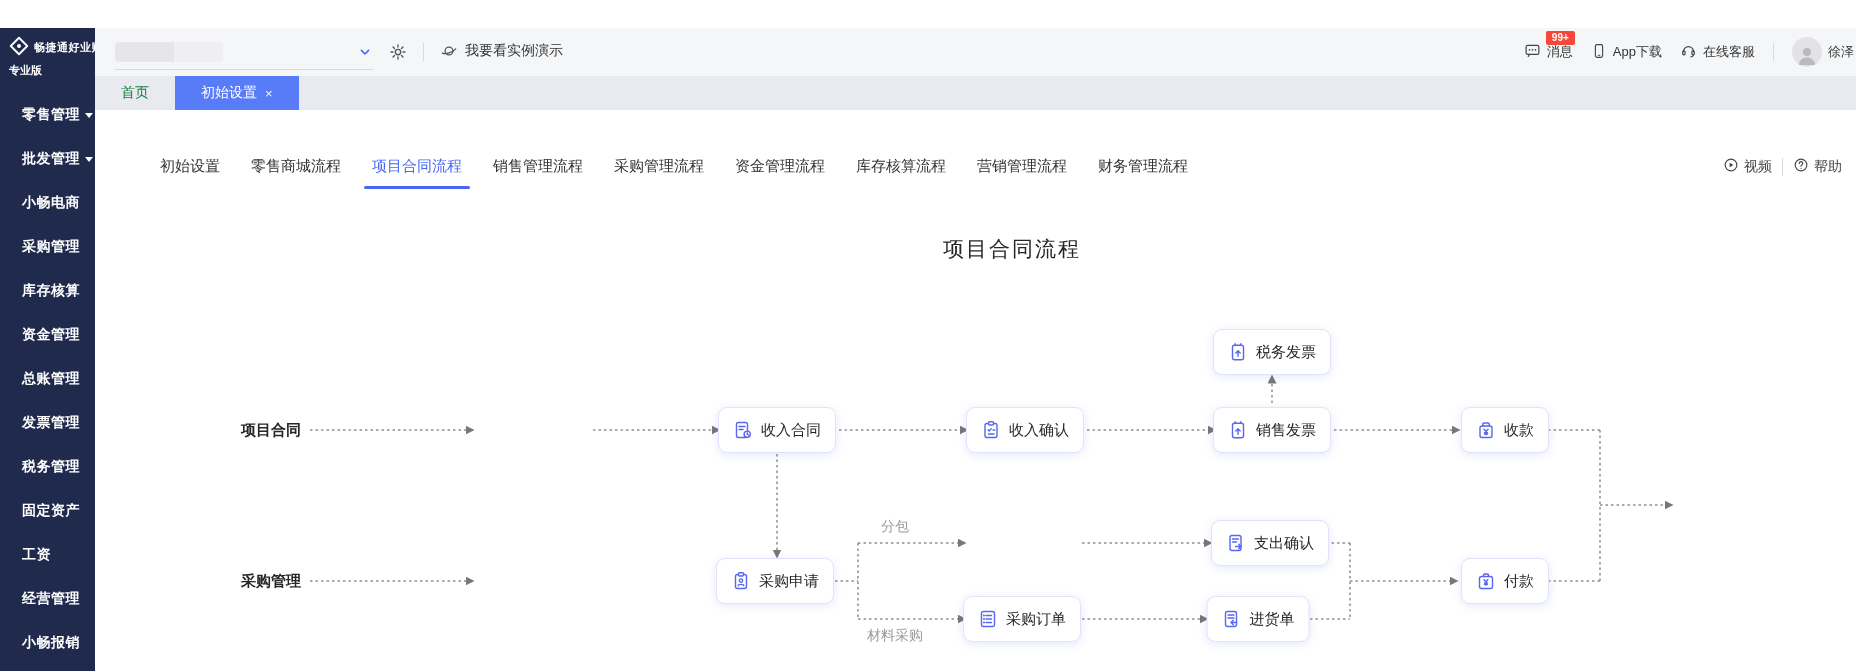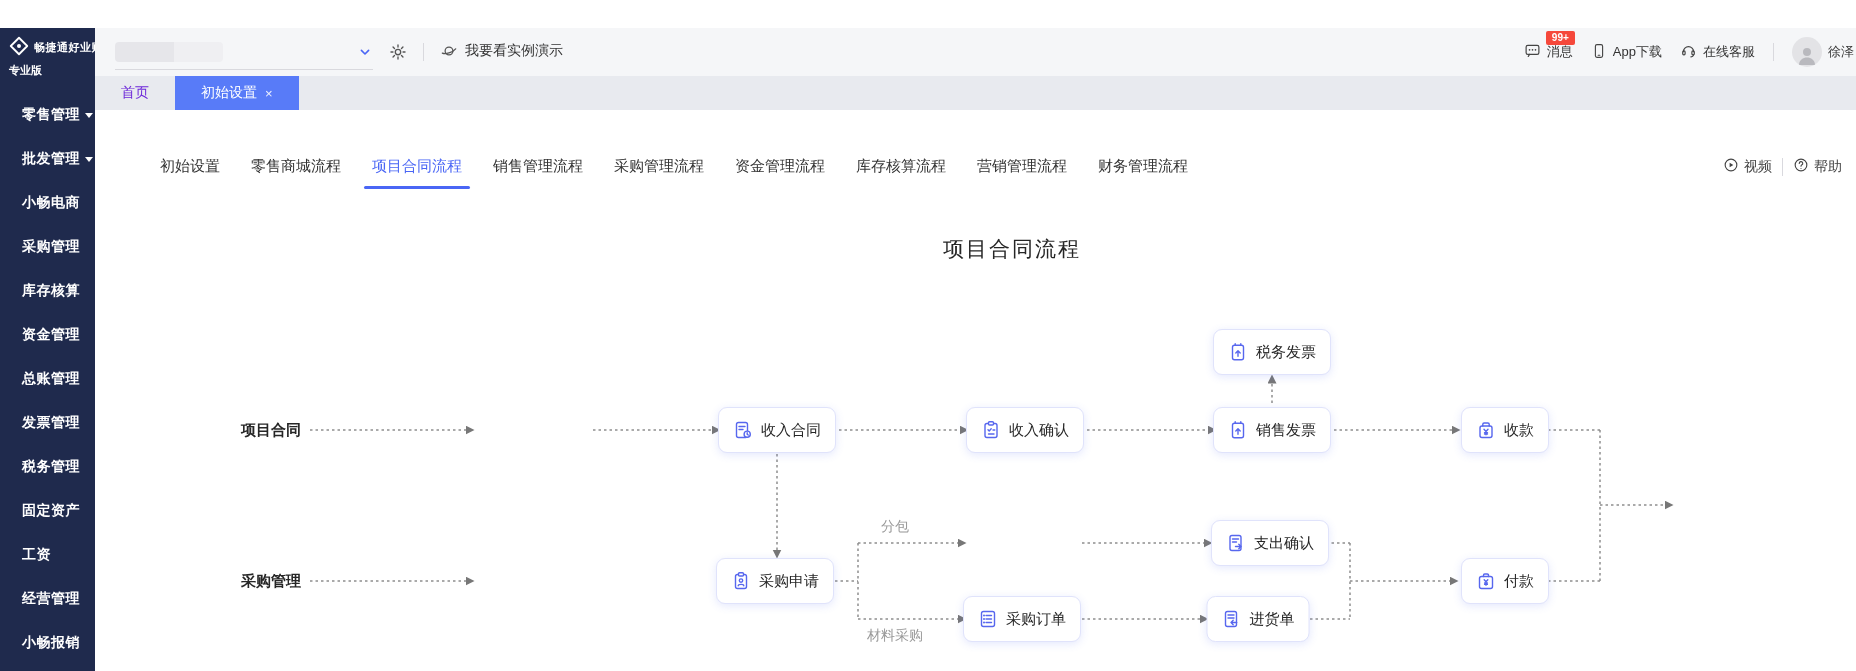--- a/index.html
+++ b/index.html
@@ -26,21 +26,21 @@
   .icon-btn{display:flex;align-items:center;justify-content:center;cursor:pointer;}
   .v-div{width:1px;height:18px;background:#d9d9de;}
   .demo-link{display:flex;align-items:flex-start;gap:7px;cursor:pointer;color:#333;font-size:14px;}
   .topbar-right{position:absolute;right:0;top:0;height:48px;display:flex;align-items:center;gap:18px;padding-right:2px;}
   .tb-item{display:flex;align-items:center;gap:6px;font-size:13px;color:#333;cursor:pointer;position:relative;white-space:nowrap;}
   .badge{position:absolute;top:-11px;left:22px;background:#f5483b;color:#fff;font-size:10px;font-weight:700;
          padding:1px 6px;border-radius:2px;line-height:12px;}
   .avatar{width:30px;height:30px;border-radius:50%;background:#e3e3e6;display:flex;align-items:flex-end;justify-content:center;overflow:hidden;}
   
   .tabstrip{position:absolute;left:95px;top:76px;right:0;height:34px;background:#e8eaef;display:flex;align-items:stretch;}
-  .wtab{display:flex;align-items:center;justify-content:center;padding:0 26px;font-size:14px;color:#6d28d9;cursor:pointer;}
+  .wtab{display:flex;align-items:center;justify-content:center;padding:0 26px;font-size:14px;color:#15803d;cursor:pointer;}
   .wtab.active{background:#587bf8;color:#fff;gap:8px;}
   .wtab .close{font-size:13px;opacity:.9;cursor:pointer;}
   
   .main{position:absolute;left:95px;top:110px;width:1761px;height:561px;background:#fff;}
   .nav-tabs{position:absolute;left:65px;top:47px;display:flex;gap:31px;font-size:15px;color:#333;}
   .nav-tab{cursor:pointer;position:relative;white-space:nowrap;padding-bottom:10px;}
   .nav-tab.active{color:#4a66f5;}
   .nav-tab.active::after{content:"";position:absolute;left:-8px;right:-8px;bottom:-3px;height:3px;border-radius:2px;background:#4a66f5;}
   .nav-right{position:absolute;right:14px;top:47px;display:flex;align-items:center;gap:10px;font-size:14px;color:#444;}
   .nav-right .chunk{display:flex;align-items:center;gap:5px;cursor:pointer;}

